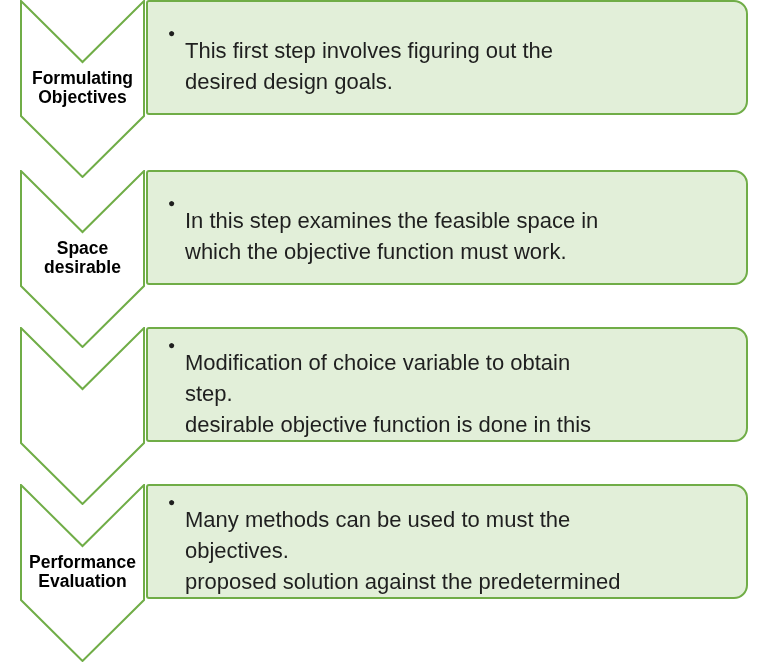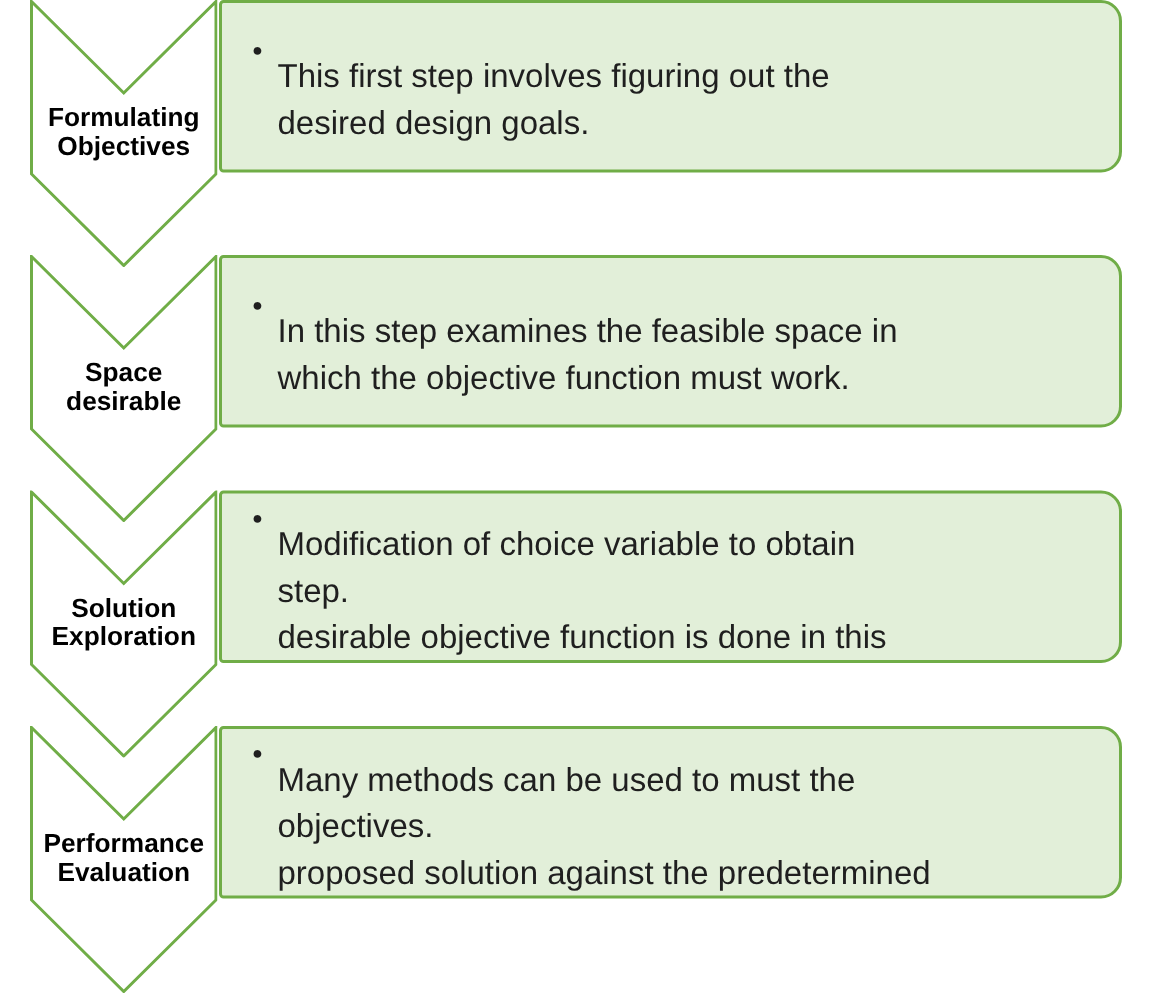--- a/index.html
+++ b/index.html
@@ -78,24 +78,20 @@
           <div>which the objective function must work.</div>
         </div>
       </div>
     </div>
   </div>
 
   <div class="step s2">
     <svg class="chevron" viewBox="0 0 125 178" aria-hidden="true">
       <polygon points="1,1 62.5,62 124,1 124,116 62.5,177 1,116"></polygon>
     </svg>
-    <div class="chev-label">
-      <div>Solution</div>
-      <div>Exploration</div>
-    </div>
     <div class="box">
       <div class="bullet-item">
         <span class="bullet">●</span>
         <div class="lines">
           <div>Modification of choice variable to obtain</div>
           <div>step.</div>
           <div>desirable objective function is done in this</div>
         </div>
       </div>
     </div>

